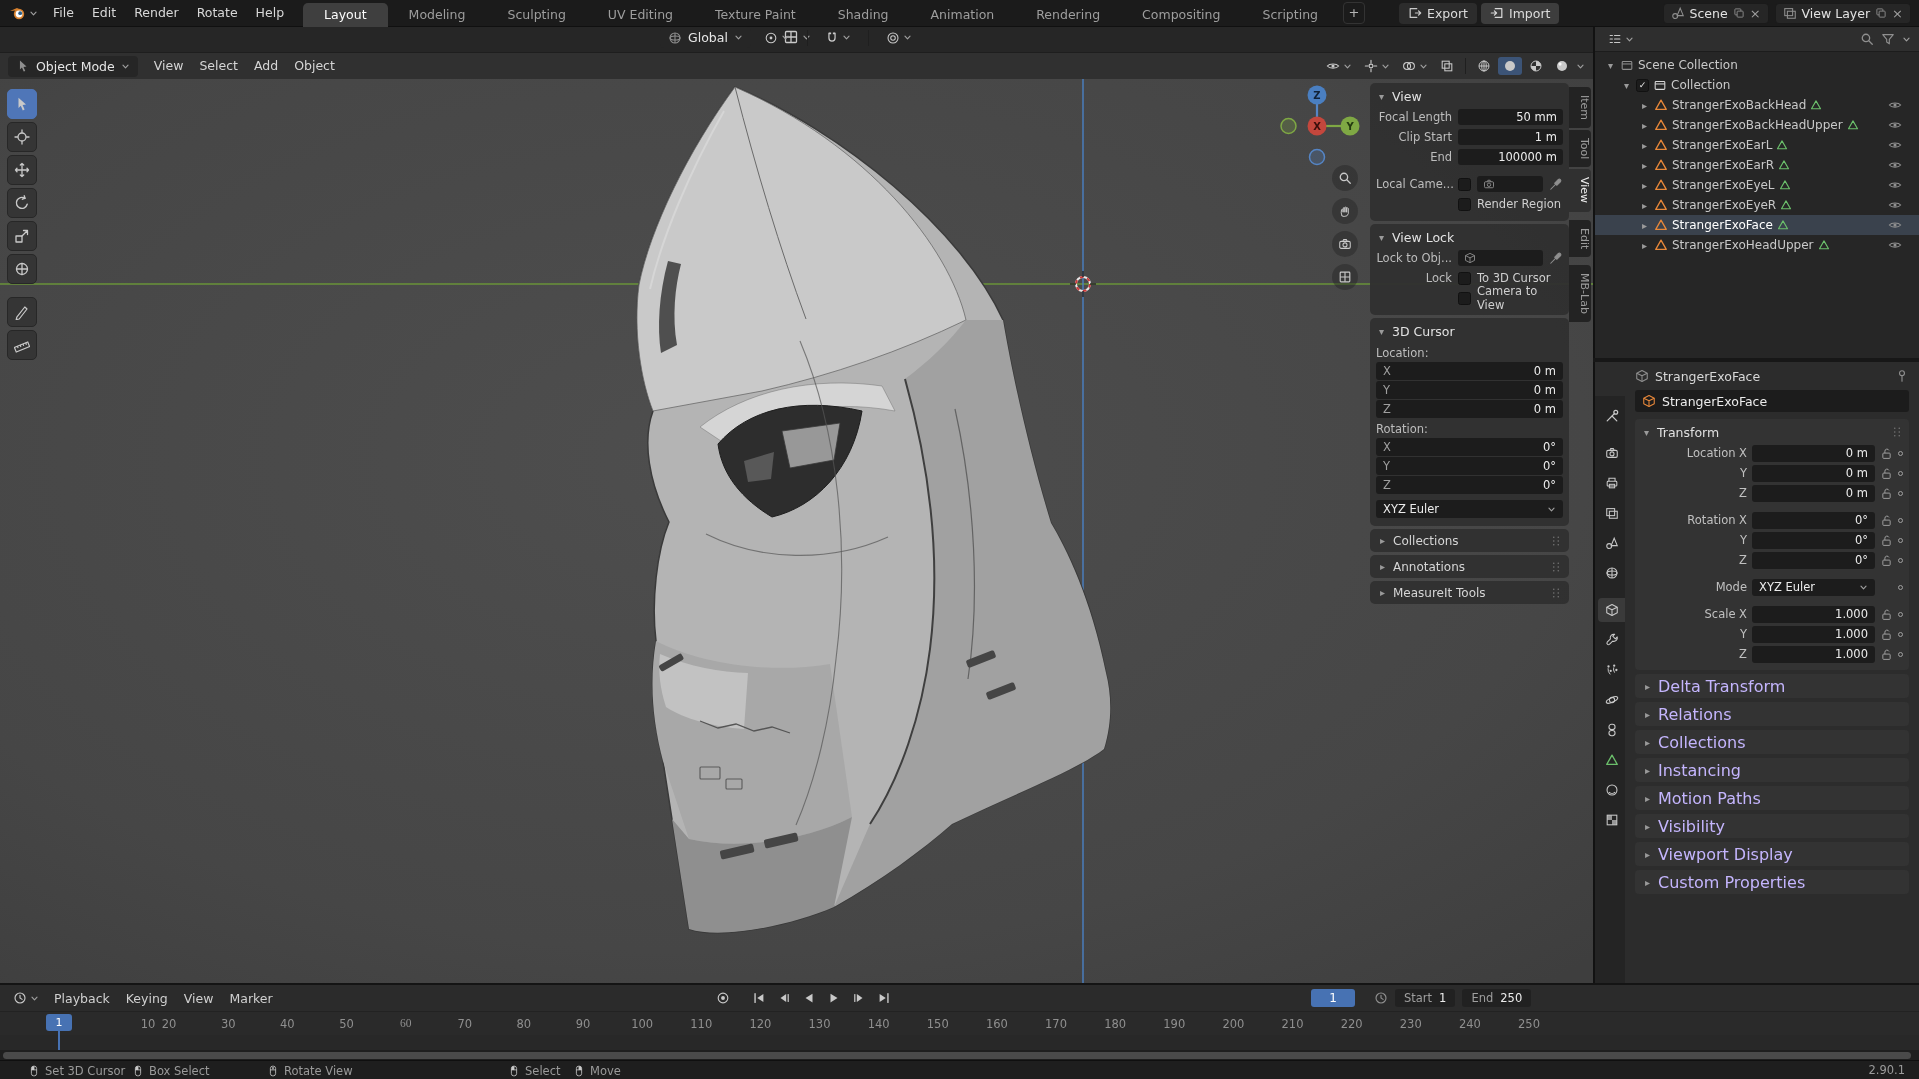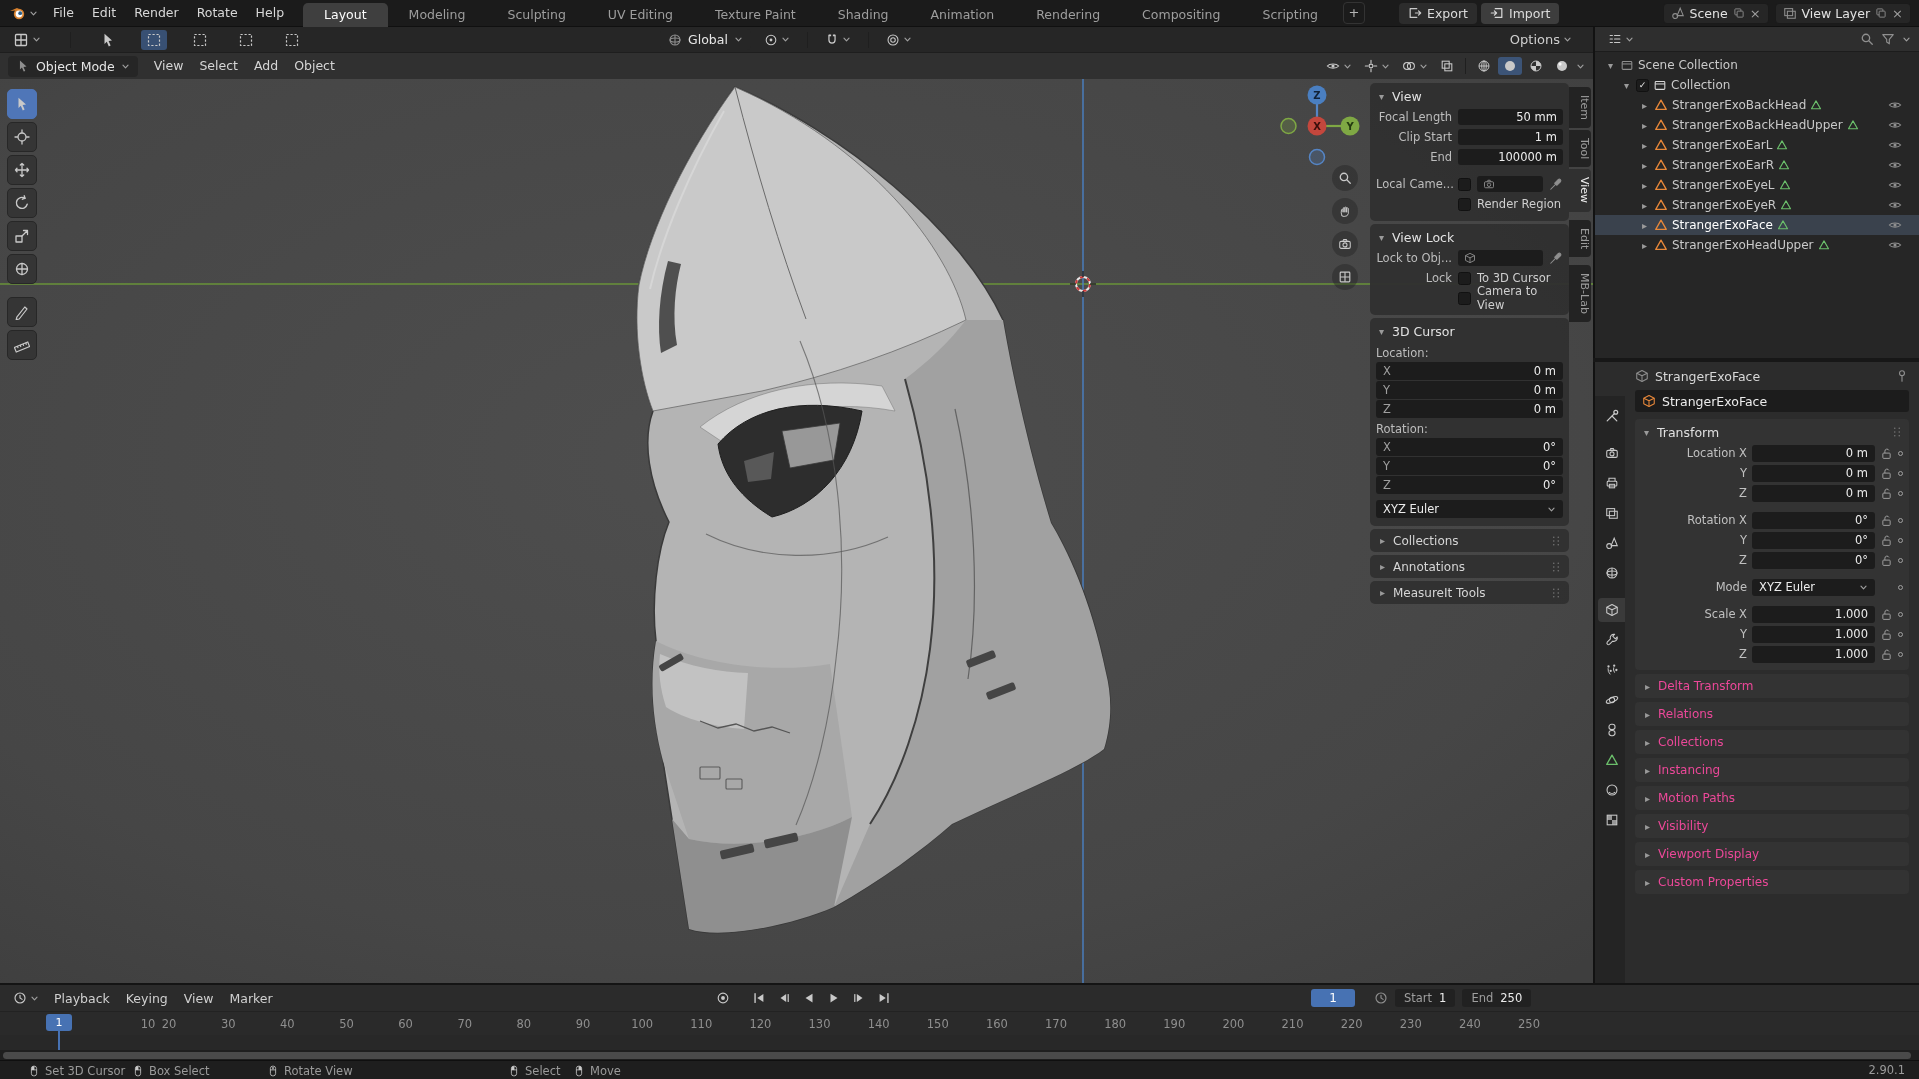--- a/index.html
+++ b/index.html
@@ -24,21 +24,21 @@
 .ws-tab { padding:0 21px; height:24px; line-height:24px; font-size:12.5px; color:#9e9e9e; border-radius:5px 5px 0 0; cursor:pointer; white-space:nowrap; }
 .ws-tab.active { background:#3f3f3f; color:#fdfdfd; }
 .ws-add { width:22px; height:22px; line-height:20px; text-align:center; color:#b5b5b5; border:1px solid #333; border-radius:4px; margin:0 0 1px 4px; cursor:pointer; }
 .tb-btn { display:flex; align-items:center; gap:5px; height:21px; padding:0 9px; border-radius:4px; background:#2c2c2c; color:#dcdcdc; font-size:12.5px; cursor:pointer; }
 .tb-btn.lit { background:#3d3d3d; }
 .tb-widget { display:flex; align-items:center; gap:5px; height:21px; padding:0 7px; border-radius:4px; background:#262626; border:1px solid #1a1a1a; font-size:12.5px; color:#e2e2e2; }
 .xglyph::before { content:"×"; color:#9f9f9f; font-size:13px; }
 
 
 .vp-wrap { position:absolute; left:0; top:27px; width:1593px; height:956px; }
-.vp-row1 { height:26px; background:#262626; display:flex; align-items:center; padding:0 8px; gap:20px; position:relative; border-bottom:1px solid #1e1e1e; }
+.vp-row1 { height:26px; background:#262626; display:flex; align-items:center; padding:0 8px; gap:20px; position:relative; border-bottom:1px solid #1e1e1e;flex-direction:column; }
 .vp-row2 { height:26px; background:#303030; display:flex; align-items:center; padding:0 8px; gap:2px; }
 .hbtn { display:inline-flex; align-items:center; gap:3px; padding:2px 5px; border-radius:3px; color:#cfcfcf; cursor:pointer; }
 .hbtn.active { background:rgba(71,114,179,0.55); color:#fff; }
 .hmenu { padding:0 8px; height:22px; line-height:22px; color:#d5d5d5; font-size:12.5px; cursor:pointer; }
 .enum-field { display:flex; align-items:center; gap:6px; height:21px; padding:0 8px; background:#262626; border-radius:4px; font-size:12.5px; color:#e5e5e5; cursor:pointer; }
 .center-cluster { position:absolute; left:660px; display:flex; align-items:center; gap:8px; }
 .vsep { width:1px; height:16px; background:#1f1f1f; margin:0 4px; }
 .right-cluster { margin-left:auto; display:flex; align-items:center; gap:2px; }
 
 
@@ -99,21 +99,21 @@
 .ptab.active { background:#3a3a3a; color:#e8883a; }
 .ptab:nth-of-type(2) { margin-top:7px; } .ptab:nth-of-type(7) { margin-top:7px; }
 .p-head { height:28px; display:flex; align-items:center; gap:6px; padding:0 10px 0 40px; font-size:12.5px; color:#d8d8d8; }
 .p-head .pin { margin-left:auto; }
 .p-name { margin:0 10px 7px 40px; height:22px; background:#1c1c1c; border-radius:3px;
   display:flex; align-items:center; gap:6px; padding:0 7px; color:#ececec; font-size:12.5px; }
 .p-panels { padding:0 10px 0 40px; }
 .panel { background:#333333; border-radius:4px; margin-bottom:4px; padding:2px 6px 6px; }
 .panel-head { height:22px; display:flex; align-items:center; gap:5px; font-size:12.5px; color:#e0e0e0; cursor:pointer; }
 .panel-head .ic { margin-left:auto; color:#787878; }
-.panel.closed { height:24px; padding:0 7px; display:flex; align-items:center; gap:5px; color:#ec4899; font-size:12px; cursor:pointer; }
+.panel.closed { height:24px; padding:0 7px; display:flex; align-items:center; gap:5px; color:#c4b5fd; font-size:16px; cursor:pointer; }
 .pr-row { display:flex; align-items:center; height:20px; gap:5px; }
 .pr-rows > div:nth-of-type(4), .pr-rows > div:nth-of-type(7), .pr-rows > div:nth-of-type(8) { margin-top:7px; }
 .pr-label { width:106px; text-align:right; color:#c0c0c0; font-size:11.5px; white-space:nowrap; flex:none; }
 .pr-field { flex:1; height:17px; background:#1c1c1c; border-radius:3px; display:flex; align-items:center;
   justify-content:flex-end; padding:0 7px; font-size:11.5px; color:#ececec; cursor:pointer; }
 .pr-field .dd { display:none; }
 .pr-rows > div:nth-of-type(7) .pr-field { justify-content:space-between; }
 .pr-rows > div:nth-of-type(7) .pr-field .dd { display:block; }
 .pr-rows > div:nth-of-type(7) .lock { visibility:hidden; }
 .lock { width:13px; height:13px; color:#9f9f9f; flex:none; cursor:pointer; }
@@ -1487,21 +1487,21 @@
         </span>
       </div>
     </div>
     <div class="tl-ruler" id="ruler-ticks">
       <span class="playhead">1</span>
     <span class="tick" style="left: 112px; margin-left: 36px;">10</span>
         <span class="tick" style="left: 169.125px;">20</span>
         <span class="tick" style="left: 228.25px;">30</span>
         <span class="tick" style="left: 287.375px;">40</span>
         <span class="tick" style="left: 346.5px;">50</span>
-        <span class="tick" style="left: 405.625px;">60</span>
+        <span class="tick" style="left: 405.625px; font-family: Liberation Serif, serif;">60</span>
         <span class="tick" style="left: 464.75px;">70</span>
         <span class="tick" style="left: 523.875px;">80</span>
         <span class="tick" style="left: 583px;">90</span>
         <span class="tick" style="left: 642.125px;">100</span>
         <span class="tick" style="left: 701.25px;">110</span>
         <span class="tick" style="left: 760.375px;">120</span>
         <span class="tick" style="left: 819.5px;">130</span>
         <span class="tick" style="left: 878.625px;">140</span>
         <span class="tick" style="left: 937.75px;">150</span>
         <span class="tick" style="left: 996.875px;">160</span>

